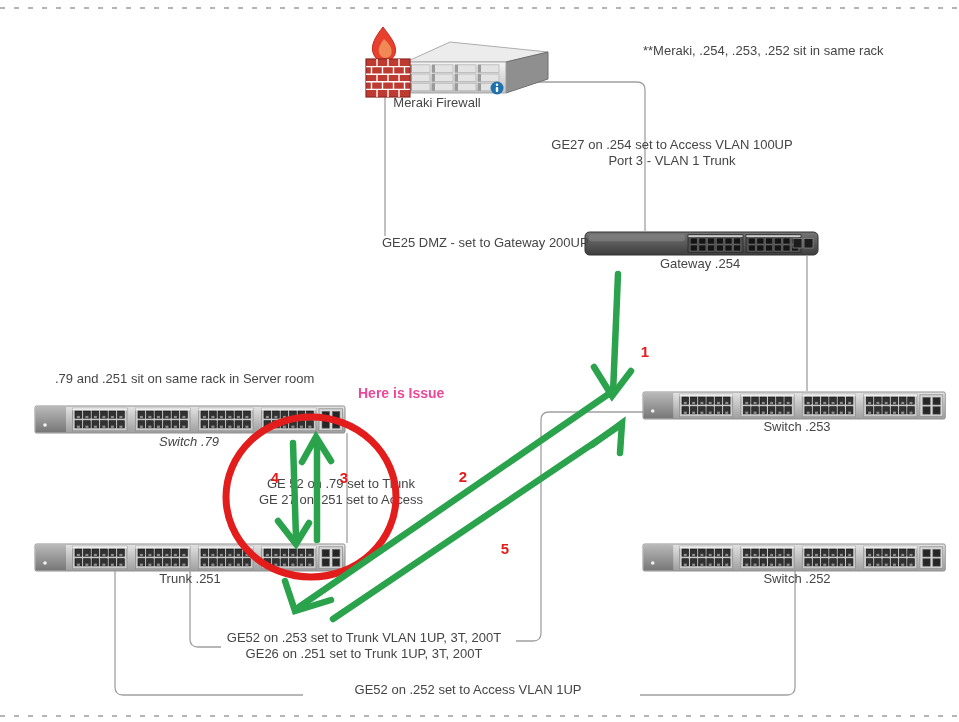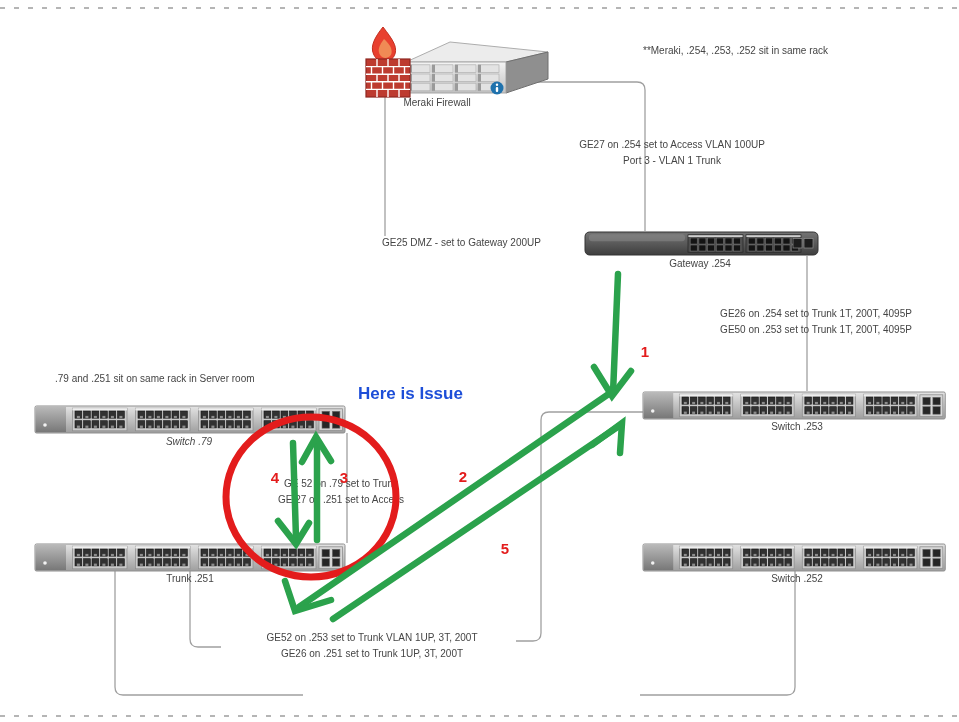--- a/index.html
+++ b/index.html
@@ -1,22 +1,22 @@
 <!DOCTYPE html>
 <html><head>
 <meta charset="utf-8">
 <style>
   html,body{margin:0;padding:0;background:#fff;}
   #canvas{position:relative;width:959px;height:722px;background:#ffffff;overflow:hidden;
           font-family:"Liberation Sans","DejaVu Sans",sans-serif;}
   svg.layer{position:absolute;left:0;top:0;}
   #overlay{pointer-events:none;}
-  .lbl{position:absolute;font-size:10px;line-height:15.5px;color:#454545;white-space:nowrap;}
+  .lbl{position:absolute;font-size:13px;line-height:15.5px;color:#454545;white-space:nowrap;}
   .ctr{transform:translateX(-50%);text-align:center;}
-  .issue{color:#1d4ed8;font-weight:bold;font-size:17px;}
+  .issue{color:#ec4899;font-weight:bold;font-size:14px;}
   .num{position:absolute;font-size:15px;font-weight:bold;color:#e31c1c;
        transform:translate(-50%,-50%);white-space:nowrap;}
 </style>
 </head>
 <body>
 
 <div id="canvas">
 
   <svg class="layer" width="959" height="722">
     <defs>
@@ -203,46 +203,43 @@
 
   <div class="lbl ctr" style="left:640px;top:137px;margin-left:32px;">
     <div>GE27 on .254 set to Access VLAN 100UP</div>
     <div>Port 3 - VLAN 1 Trunk</div>
   </div>
 
   <div class="lbl" style="left:382px;top:235px;">GE25 DMZ - set to Gateway 200UP</div>
 
   <div class="lbl ctr" style="left:700px;top:256px;">Gateway .254</div>
 
-  <div class="lbl ctr" style="left:816px;top:306px;">
-    <div>GE26 on .254 set to Trunk 1T, 200T, 4095P</div>
-    <div>GE50 on .253 set to Trunk 1T, 200T, 4095P</div>
-  </div>
 
   <div class="lbl" style="left:55px;top:371px;">.79 and .251 sit on same rack in Server room</div>
 
   <div class="lbl issue" style="left:358px;top:386px;">Here is Issue</div>
 
   <div class="lbl ctr" style="left:437px;top:95px;">Meraki Firewall</div>
   <div class="lbl ctr" style="left:189px;top:434px;font-style:italic;">Switch .79</div>
   <div class="lbl ctr" style="left:797px;top:419px;">Switch .253</div>
   <div class="lbl ctr" style="left:190px;top:571px;">Trunk .251</div>
   <div class="lbl ctr" style="left:797px;top:571px;">Switch .252</div>
 
   <div class="lbl ctr" style="left:341px;top:476px;">
     <div>GE 52 on .79 set to Trunk</div>
     <div>GE 27 on .251 set to Access</div>
   </div>
 
-  <div class="lbl ctr" style="left:364px;top:630px;margin-left:8px;">
+  <div class="lbl ctr" style="left:364px;top:630px;">
     <div>GE52 on .253 set to Trunk VLAN 1UP, 3T, 200T</div>
     <div>GE26 on .251 set to Trunk 1UP, 3T, 200T</div>
   </div>
 
   <div class="lbl ctr" style="left:468px;top:682px;">
+    <div>GE52 on .252 set to Access VLAN 1UP</div>
   </div>
 
   <svg id="overlay" class="layer" width="959" height="722">
     <ellipse cx="311" cy="497" rx="85" ry="80" fill="none" stroke="#e31c1c" stroke-width="7"></ellipse>
     <g fill="none" stroke="#2ba24c" stroke-width="6.5" stroke-linecap="round">
       <g>
         <path d="M618,274 L613,393"></path>
           <path d="M594,367 L612,396 L631,371"></path>
       </g>
       <g>

